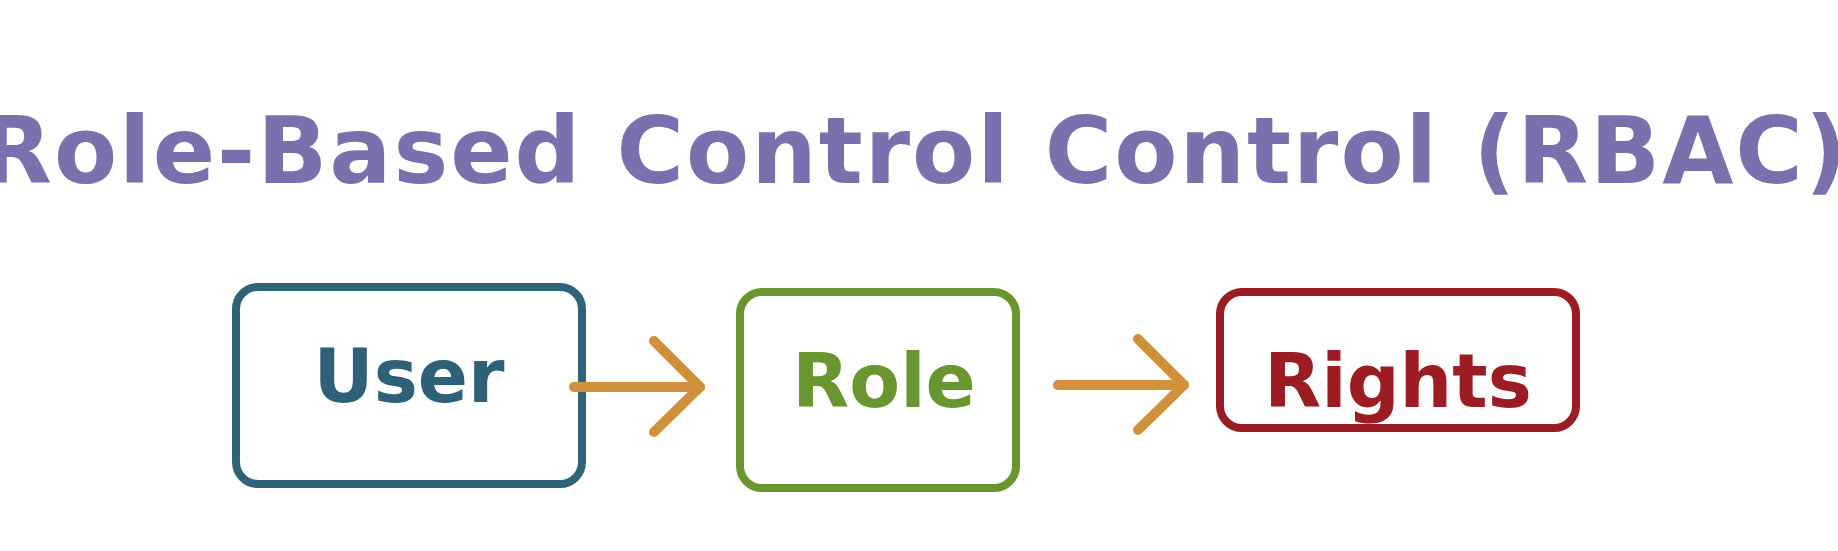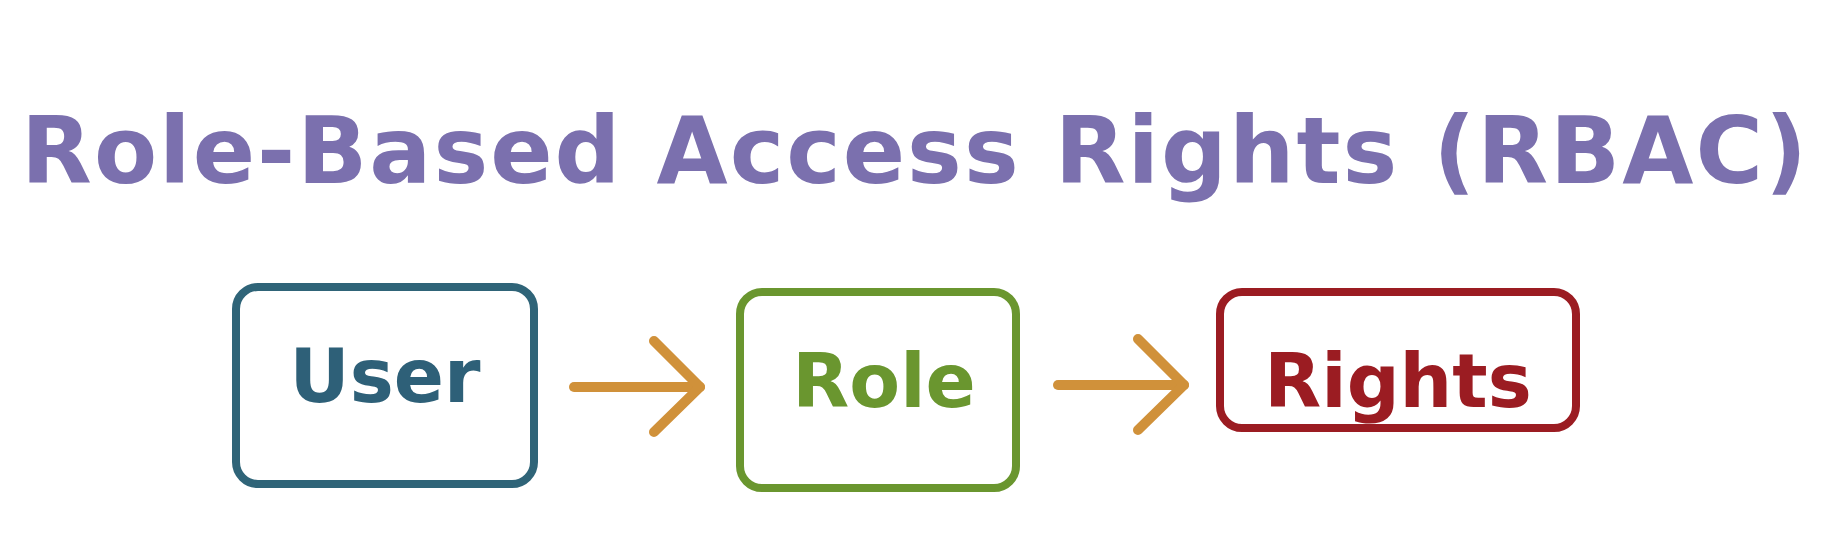--- a/index.html
+++ b/index.html
@@ -42,35 +42,35 @@
       justify-content: center;
     }
     .box .label {
       margin-top: 48px;
       font-family: "DejaVu Sans", sans-serif;
       font-weight: bold;
       font-size: 74px;
       line-height: 1;
       white-space: nowrap;
     }
-    #box-user  { left: 232px;  top: 283px; width: 306px; height: 205px; }
+    #box-user  { left: 232px;  top: 283px; width: 354px; height: 205px; }
     #box-role  { left: 736px;  top: 288px; width: 284px; height: 204px; padding-left: 12px; }
     #box-rights{ left: 1216px; top: 288px; width: 364px; height: 144px; }
     .arrow {
       position: absolute;
       width: 140px;
       height: 110px;
     }
     #arrow-1 { left: 566px;  top: 332px; }
     #arrow-2 { left: 1050px; top: 330px; }
   </style>
 </head>
 <body>
 
-<div class="title">Role-Based Access Rights (RBAC)</div>
+<div class="title">Role-Based Control Control (RBAC)</div>
 
 <div class="box" id="box-user" style="border-color:#2f6478;">
   <span class="label" style="color:#2e6078;">User</span>
 </div>
 
 <svg class="arrow" id="arrow-1" viewBox="0 0 140 110" xmlns="http://www.w3.org/2000/svg">
   <g stroke="#d0913a" stroke-width="10" stroke-linecap="round" stroke-linejoin="round" fill="none">
     <line x1="8" y1="55" x2="134" y2="55"></line>
     <polyline points="88,9 134,55 88,100"></polyline>
   </g>

